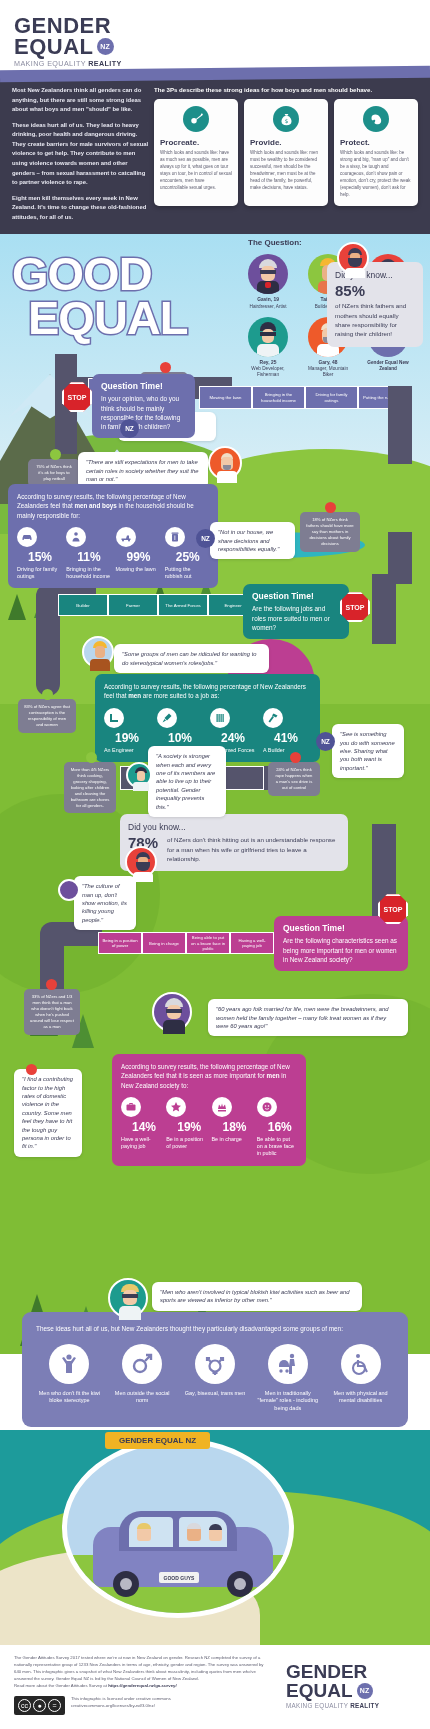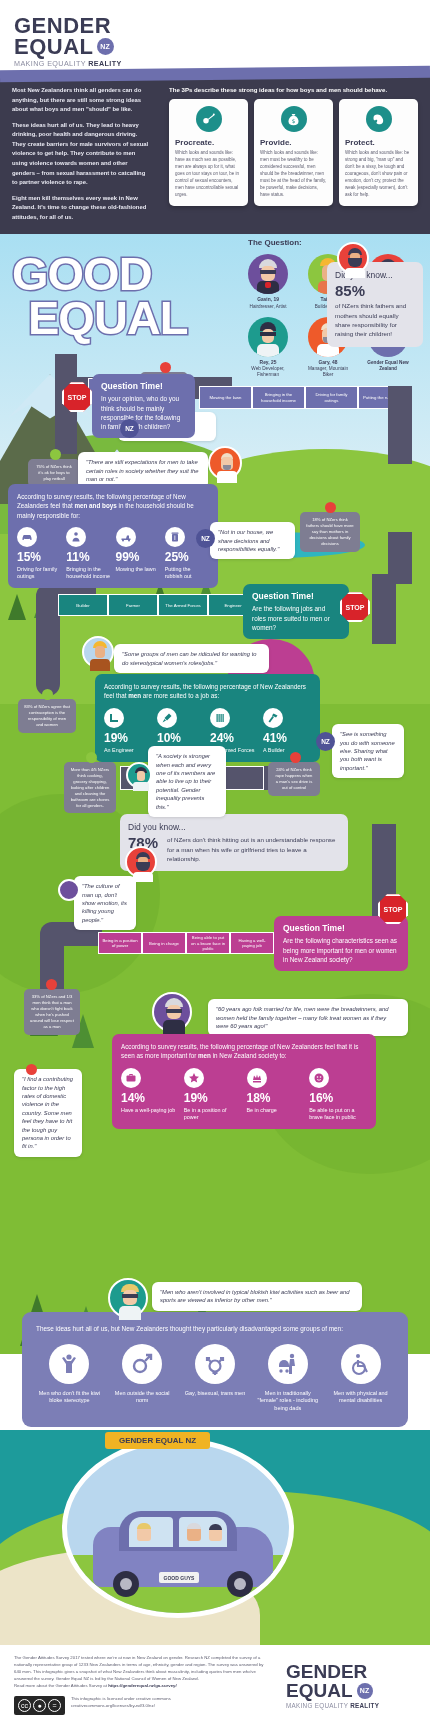--- a/index.html
+++ b/index.html
@@ -18,21 +18,21 @@
   .logo .l2 { font-size:22px; font-weight:bold; color:#3b3c55; letter-spacing:.5px; line-height:.95; }
   .nzbadge { width:17px;height:17px;border-radius:50%;background:#6d6fad;color:#fff;font-size:7px;font-weight:bold;display:flex;align-items:center;justify-content:center; }
   .logo .l3 { font-size:7.2px; color:#8b8ca0; letter-spacing:.4px; margin-top:2px; }
   .logo .l3 b { color:#3b3c55; }
   .htitle { font-size:20px; font-weight:bold; color:#3b3c55; line-height:1.12; }
   .hsub { font-size:18px; color:#9a9bb0; line-height:1.15; }
 
   
   .intro { position:relative; background:#3c3b4e; padding:10px 12px 6px 12px; min-height:145px; }
   .intro:before{content:"";position:absolute;top:-8px;left:0;right:0;height:12px;background:#6d6fad;transform:rotate(-.6deg);}
-  .introwrap { display:flex; gap:17px; position:relative; z-index:2; }
+  .introwrap { display:flex; gap:2px; position:relative; z-index:2; }
   .introtext { width:140px; font-size:5.9px; line-height:1.62; color:#e9e9f2; font-weight:bold; }
   .introtext p { margin-bottom:6px; }
   .p3 { flex:1; }
   .p3h { font-size:6.1px; color:#ffffff; font-weight:bold; margin-bottom:6px; }
   .cards { display:flex; gap:6px; }
   .card { background:#fdfdfd; border-radius:5px; padding:7px 6px; width:33%; box-shadow:0 2px 4px rgba(0,0,0,.25); }
   .card .cic { width:26px;height:26px;border-radius:50%;background:#1d8f8a;margin:0 auto 6px;display:flex;align-items:center;justify-content:center;color:#fff;font-size:13px; }
   .card h4 { font-size:8px; color:#3b3c55; margin-bottom:3px; }
   .card p { font-size:4.5px; line-height:1.55; color:#5c5c6e; }
 
@@ -93,21 +93,21 @@
     display:flex;align-items:center;justify-content:center;z-index:9;
     clip-path:polygon(30% 0,70% 0,100% 30%,100% 70%,70% 100%,30% 100%,0 70%,0 30%);}
 
   .statbox{position:absolute;border-radius:7px;padding:8px 9px;color:#fff;z-index:8;}
   .statbox.vio{background:#6d6fad;} .statbox.teal{background:#19857f;} .statbox.mag{background:#bc3e92;}
   .statbox .lead{font-size:6.3px;line-height:1.45;margin-bottom:7px;}
   .statbox .lead b{font-weight:bold;}
   .stats{display:flex;gap:5px;}
   .stat{flex:1;}
   .sic{width:20px;height:20px;border-radius:50%;background:#fff;display:flex;align-items:center;justify-content:center;margin-bottom:4px;font-size:10px;}
-  .spct{font-size:12px;font-weight:bold;line-height:1;margin-bottom:3px;}
+  .spct{font-size:12px;font-weight:bold;line-height:1;margin-bottom:3px;margin-left:11px;}
   .slab{font-size:5.4px;line-height:1.35;}
 
   .quote{position:absolute;background:#fff;border-radius:6px;padding:6px 8px;font-size:5.8px;font-style:italic;line-height:1.45;color:#3b3c55;z-index:8;box-shadow:0 1px 3px rgba(0,0,0,.13);}
   .tip{position:absolute;background:#7e7d92;border-radius:5px;padding:5px 6px;font-size:4.2px;line-height:1.4;color:#fff;text-align:center;z-index:8;}
   .tipdot{position:absolute;width:11px;height:11px;border-radius:50%;z-index:9;}
   .av{position:absolute;border-radius:50%;z-index:9;border:2px solid #fff;}
   .nzchip{position:absolute;width:19px;height:19px;border-radius:50%;background:#4f5396;color:#fff;font-size:6.5px;font-weight:bold;display:flex;align-items:center;justify-content:center;z-index:10;}
 
   
   .finalpanel{position:absolute;left:22px;top:1312px;width:386px;background:#7c7eb6;border-radius:9px;padding:12px 14px 14px;z-index:8;}
@@ -523,21 +523,21 @@
     <div class="quote" style="left:208px;top:765px;width:200px;">"60 years ago folk married for life, men were the breadwinners, and women held the family together – many folk treat women as if they were 60 years ago!"</div>
     <div class="av" style="left:152px;top:758px;width:40px;height:40px;background:#6d4f9c;">
       <div style="position:absolute;left:11px;top:4px;width:18px;height:9px;background:#d9d9dd;border-radius:9px 9px 0 0;"></div>
       <div style="position:absolute;left:13px;top:11px;width:14px;height:14px;background:#f2c9a8;border-radius:5px;"></div>
       <div style="position:absolute;left:12px;top:15px;width:16px;height:4px;background:#3b3c55;"></div>
       <div style="position:absolute;left:9px;top:26px;width:22px;height:14px;background:#2e2e44;border-radius:5px 5px 0 0;"></div>
     </div>
     <div class="tip" style="left:24px;top:755px;width:56px;">33% of NZers and 1/3 men think that a man who doesn't fight back when he's pushed around will lose respect as a man</div>
     <div class="tipdot" style="left:46px;top:745px;background:#e8413a;"></div>
 
-    <div class="statbox mag" style="left:112px;top:800px;width:264px;">
+    <div class="statbox mag" style="left:112px;top:820px;width:194px;">
       <div class="lead"><span>According to survey results, the following percentage of New Zealanders feel that it is seen as more important for </span><b>men</b><span> in New Zealand society to:</span></div>
       <div class="stats">
         <div class="stat">
           <div class="sic">
               <svg width="12" height="12" viewBox="0 0 24 24" fill="#bc3e92">
                 <rect x="3" y="7" width="18" height="12" rx="2"></rect>
                 <path d="M9 7V5h6v2" stroke="#bc3e92" stroke-width="2" fill="none"></path>
               </svg>
             </div>
           <div class="spct">14%</div>

